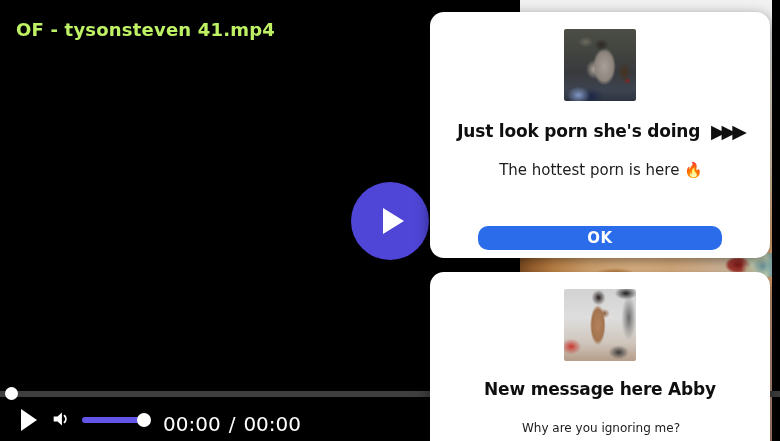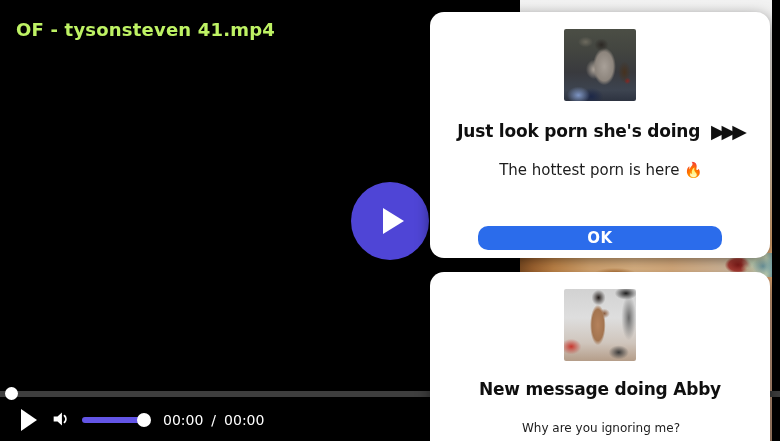--- a/index.html
+++ b/index.html
@@ -63,21 +63,21 @@
   .vol-slider {
     position:absolute; left:82px; top:417px; width:62px; height:6px;
     border-radius:3px; cursor:pointer;
   }
   .vol-thumb {
     position:absolute; left:55px; top:-4px; width:14px; height:14px;
     border-radius:50%; background:#fff;
   }
   .time {
     position:absolute; left:163px; top:412px;
-    font-size:14px; color:#fff; display:flex; align-items:center;
+    font-size:20px; color:#fff; display:flex; align-items:center;
   }
   .time .sep { margin:0 8px; }
 
   
   .popup {
     position:absolute; left:430px; width:340px; background:#fff;
     border-radius:14px; box-shadow:0 4px 14px rgba(0,0,0,0.5);
   }
   .popup1 { top:12px; height:246px; }
   .popup2 { top:272px; height:200px; }
@@ -180,17 +180,17 @@
     </div>
     <div class="p-sub">
       <span>The hottest porn is here</span>
       <span class="fire">🔥</span>
     </div>
     <button class="ok-btn" style="background-color: rgb(43, 108, 235);">OK</button>
   </div>
 
   <div class="popup popup2">
     <div class="thumb thumb2"></div>
-    <div class="p-title">New message doing Abby</div>
+    <div class="p-title">New message here Abby</div>
     <div class="p-sub">Why are you ignoring me?</div>
   </div>
 
 </div>
 
 </body></html>

